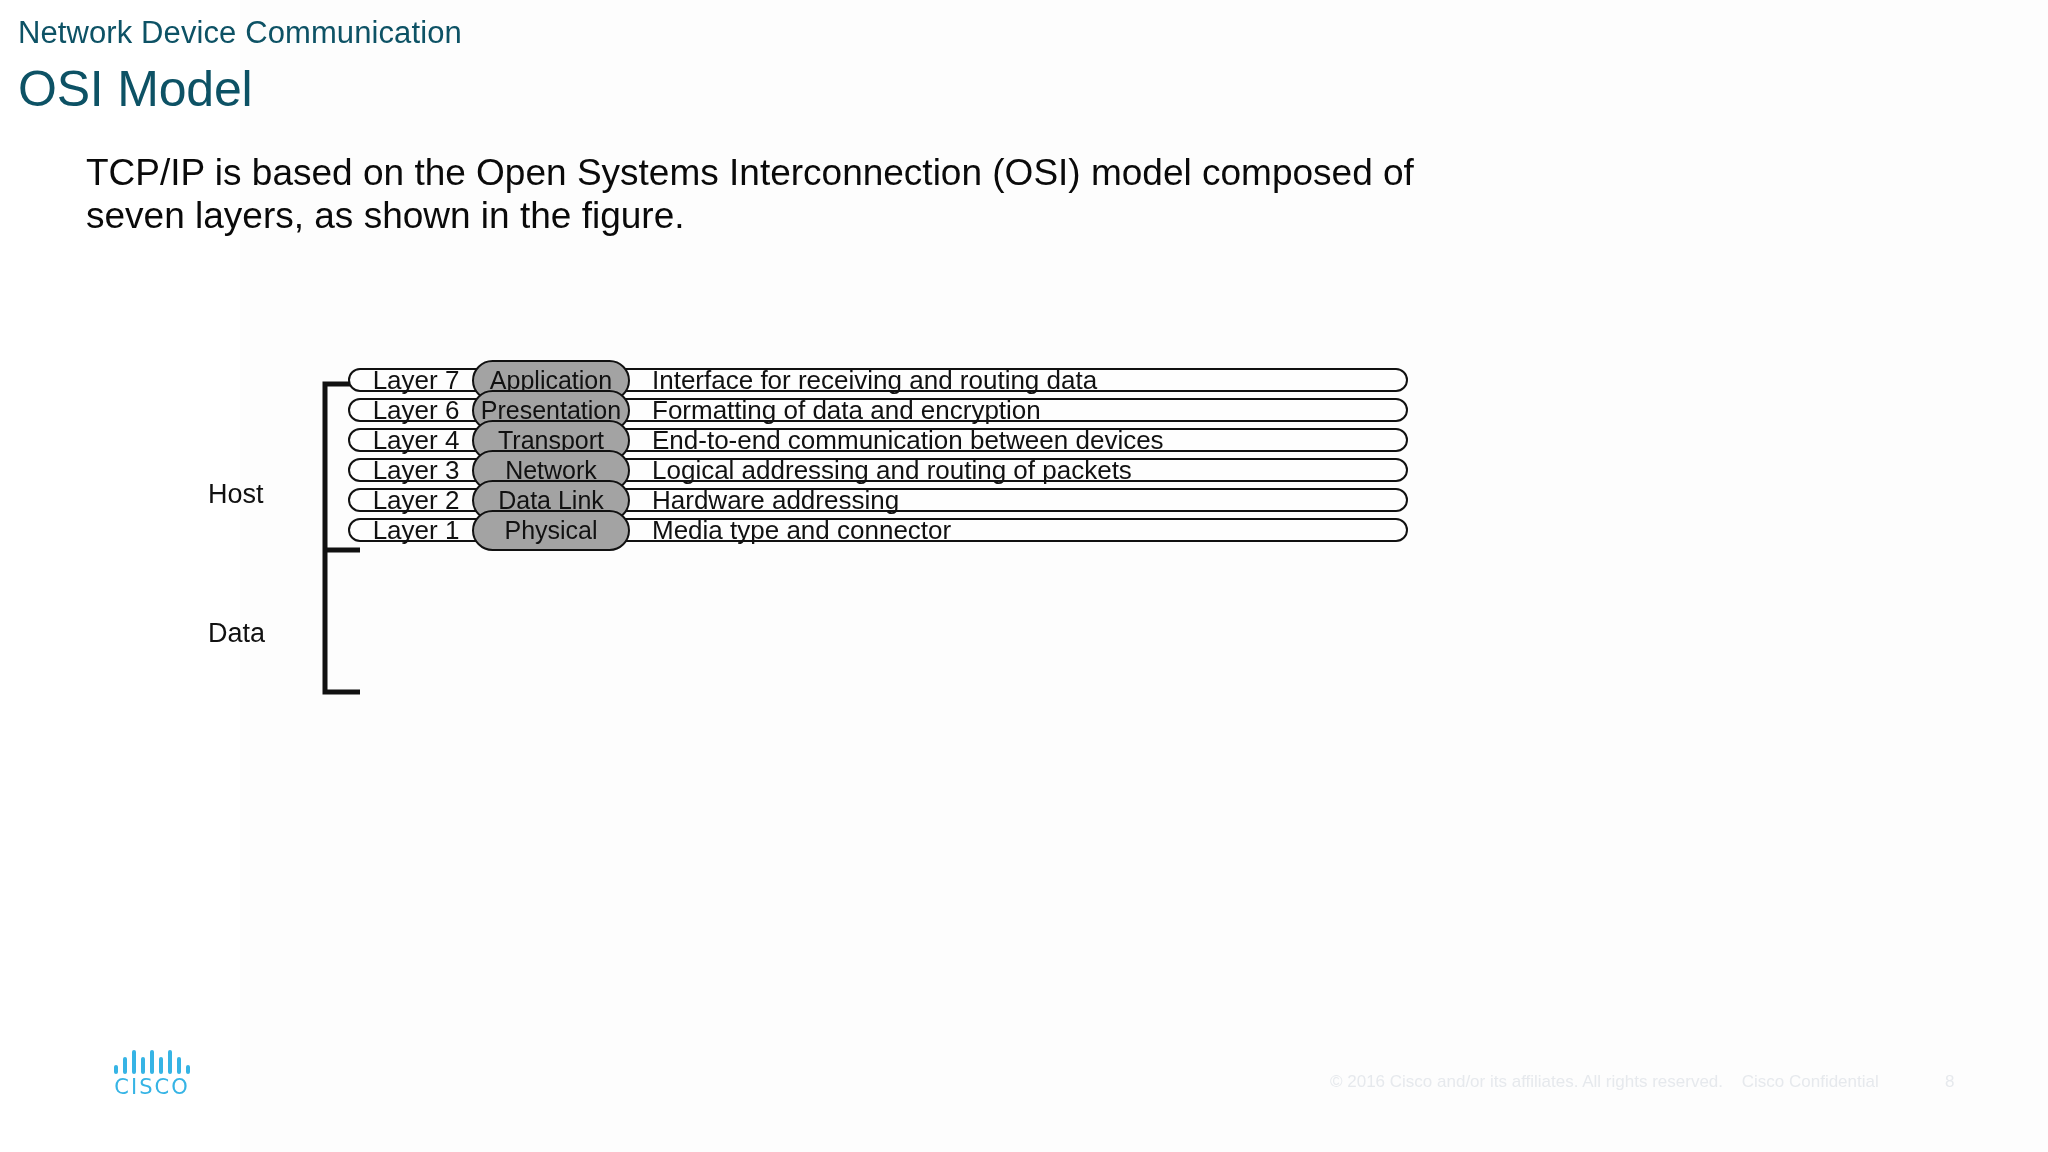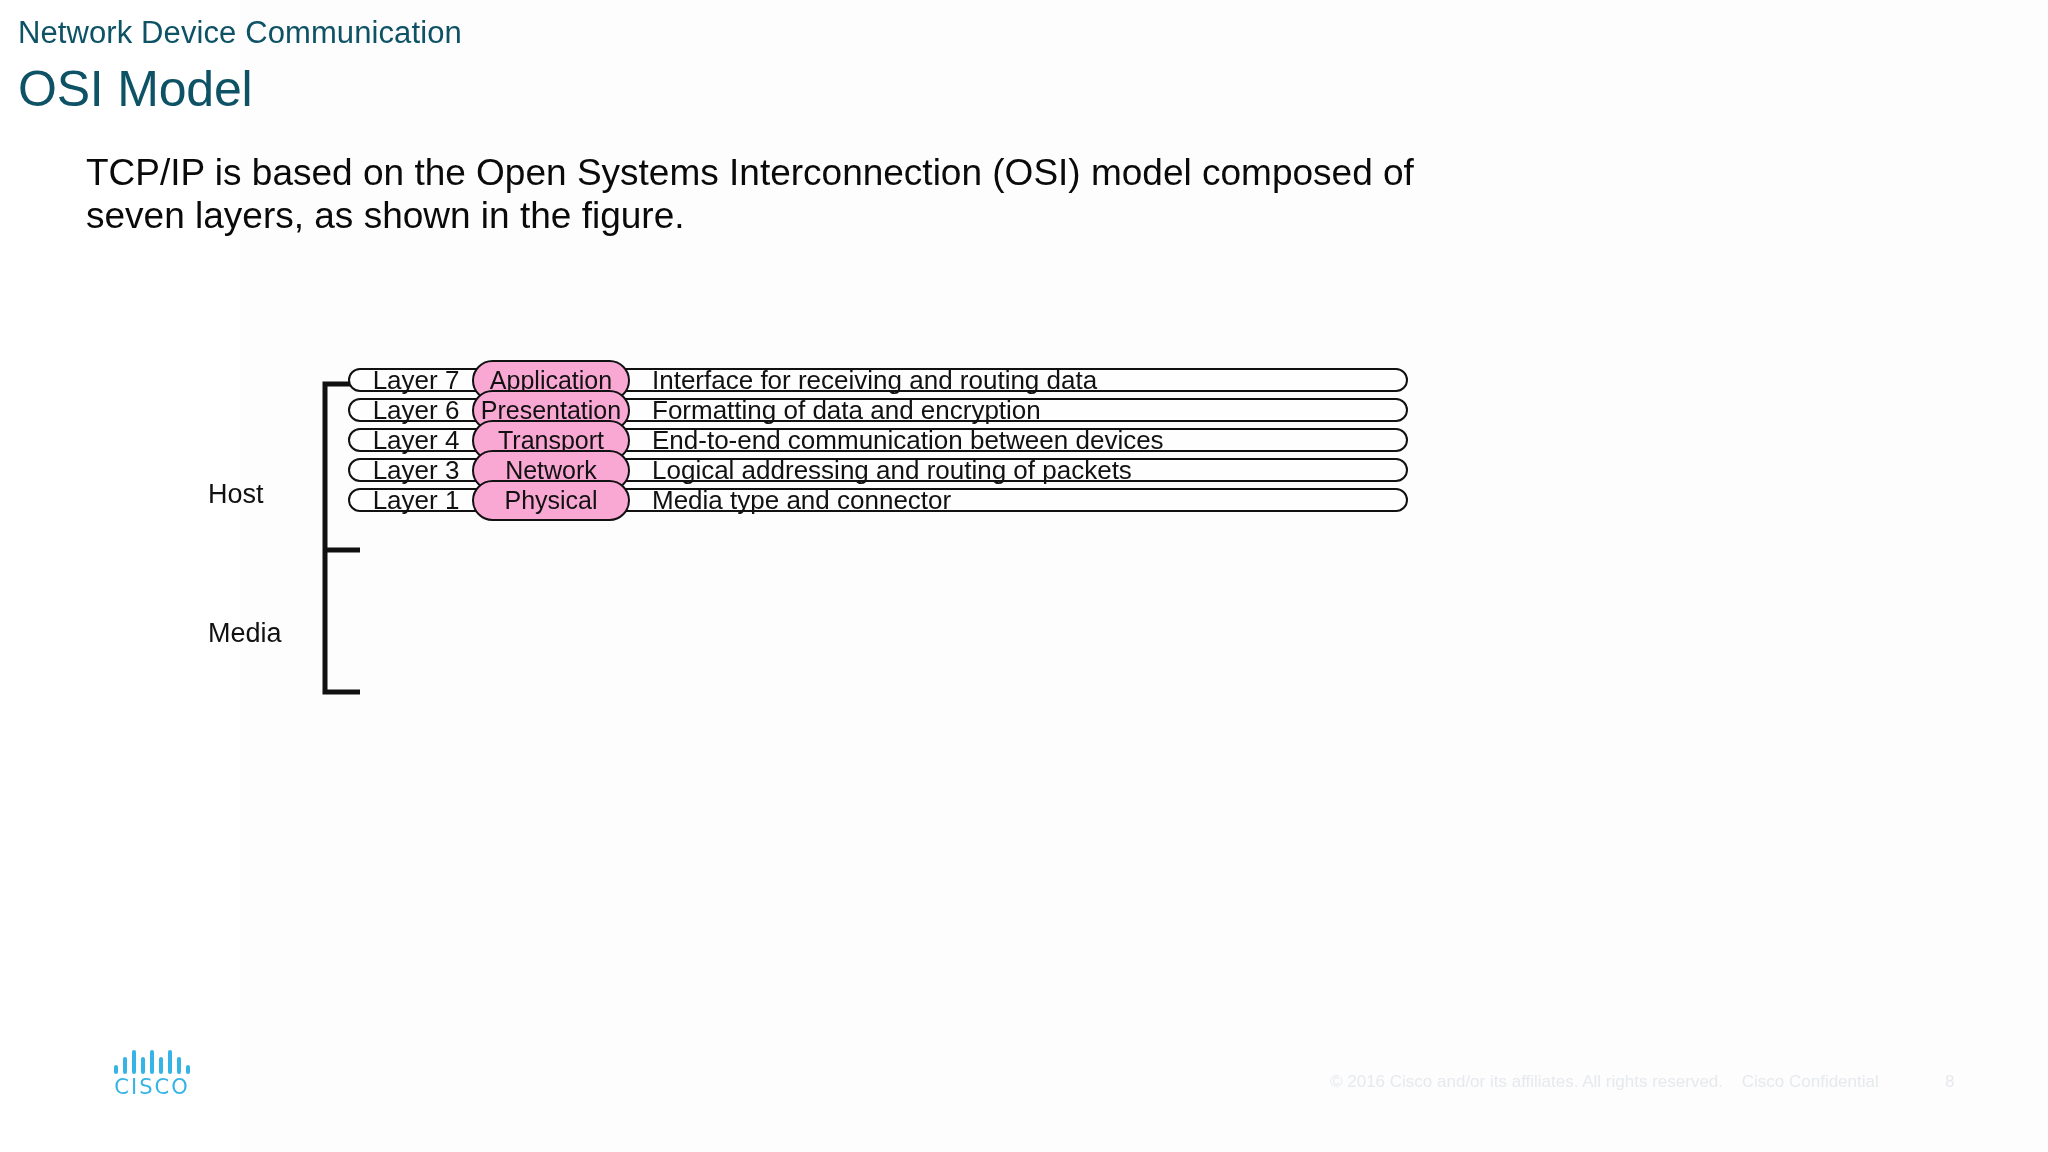--- a/index.html
+++ b/index.html
@@ -119,21 +119,21 @@
   }
 
   .layer-name-pill {
     flex: 0 0 158px;
     width: 158px;
     height: 41px;
     margin-top: -2.6px;
     margin-bottom: -2.6px;
     border: 2.6px solid #111;
     border-radius: 21px;
-    background: #f9a8d4;
+    background: #a3a3a3;
     display: flex;
     align-items: center;
     justify-content: center;
     font-size: 25px;
     color: #111;
     box-sizing: border-box;
     position: relative;
     z-index: 2;
     white-space: nowrap;
   }
@@ -205,21 +205,21 @@
   <div class="eyebrow">Network Device Communication</div>
   <div class="maintitle">OSI Model</div>
 </div>
 
 <div class="body-text">TCP/IP is based on the Open Systems Interconnection (OSI) model composed of seven layers, as shown in the figure.</div>
 
 <div class="diagram">
 
   <div class="bracket-labels">
     <div class="bracket-label host">Host</div>
-    <div class="bracket-label media">Media</div>
+    <div class="bracket-label media">Data</div>
   </div>
 
   <svg class="bracket-svg" viewBox="0 0 80 340">
     <path d="M 75 16 L 40 16 L 40 324 L 75 324" fill="none" stroke="#111" stroke-width="5"></path>
     <line x1="40" y1="182" x2="75" y2="182" stroke="#111" stroke-width="5"></line>
   </svg>
 
   <div class="rows">
 
     <div class="layer-row">
@@ -240,20 +240,25 @@
       <div class="layer-name-pill">Transport</div>
       <div class="layer-desc">End-to-end communication between devices</div>
     </div>
 
     <div class="layer-row">
       <div class="layer-num">Layer 3</div>
       <div class="layer-name-pill">Network</div>
       <div class="layer-desc">Logical addressing and routing of packets</div>
     </div>
 
+    <div class="layer-row">
+      <div class="layer-num">Layer 2</div>
+      <div class="layer-name-pill">Data Link</div>
+      <div class="layer-desc">Hardware addressing</div>
+    </div>
 
     <div class="layer-row">
       <div class="layer-num">Layer 1</div>
       <div class="layer-name-pill">Physical</div>
       <div class="layer-desc">Media type and connector</div>
     </div>
 
   </div>
 </div>
 

